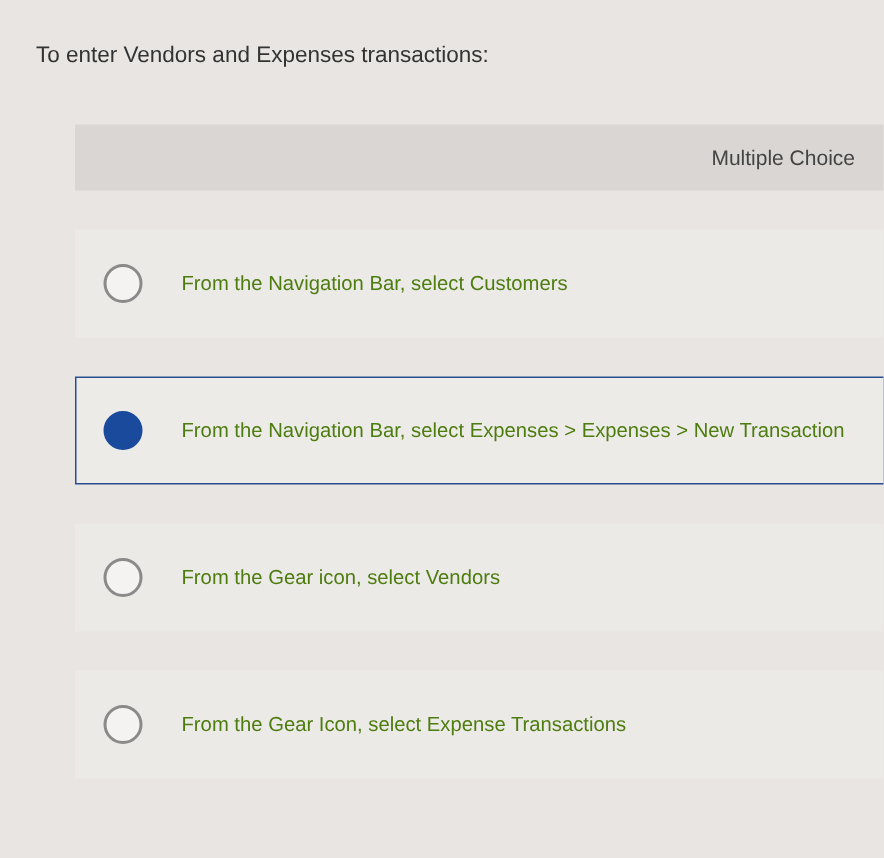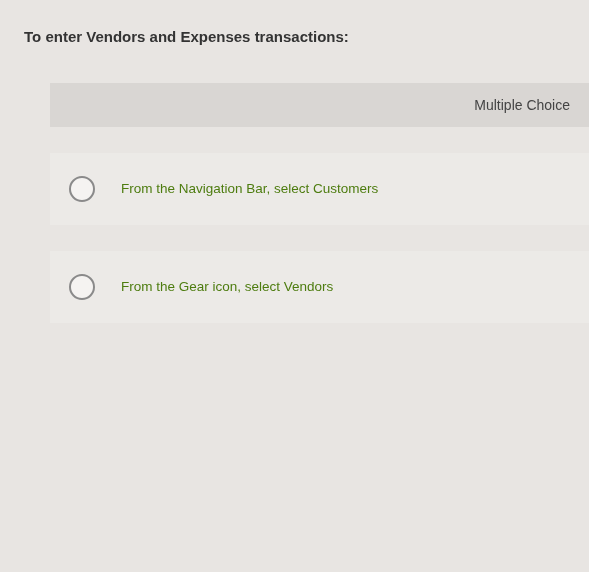--- a/index.html
+++ b/index.html
@@ -11,21 +11,20 @@
     overflow: hidden;
   }
   .page {
     padding: 28px 0 0 22px;
   }
   .question {
     font-size: 15px;
     color: #333;
     margin-bottom: 38px;
     padding-left: 2px;
-    font-weight: bold;
   }
   .mc-block {
     margin-left: 28px;
     width: 540px;
     text-align: right;
   }
   .mc-header {
     background: #d9d6d3;
     padding: 14px 20px 14px 20px;
     font-size: 14px;
@@ -80,21 +79,29 @@
 
   <div class="mc-block">
 
     <div class="mc-header">Multiple Choice</div>
 
     <div class="option">
       <div class="radio"></div>
       <div class="opt-label">From the Navigation Bar, select Customers</div>
     </div>
 
+    <div class="option selected">
+      <div class="radio"></div>
+      <div class="opt-label">From the Navigation Bar, select Expenses &gt; Expenses &gt; New Transaction</div>
+    </div>
 
     <div class="option">
       <div class="radio"></div>
       <div class="opt-label">From the Gear icon, select Vendors</div>
     </div>
 
+    <div class="option">
+      <div class="radio"></div>
+      <div class="opt-label">From the Gear Icon, select Expense Transactions</div>
+    </div>
 
   </div>
 </div>
 
 </body></html>

